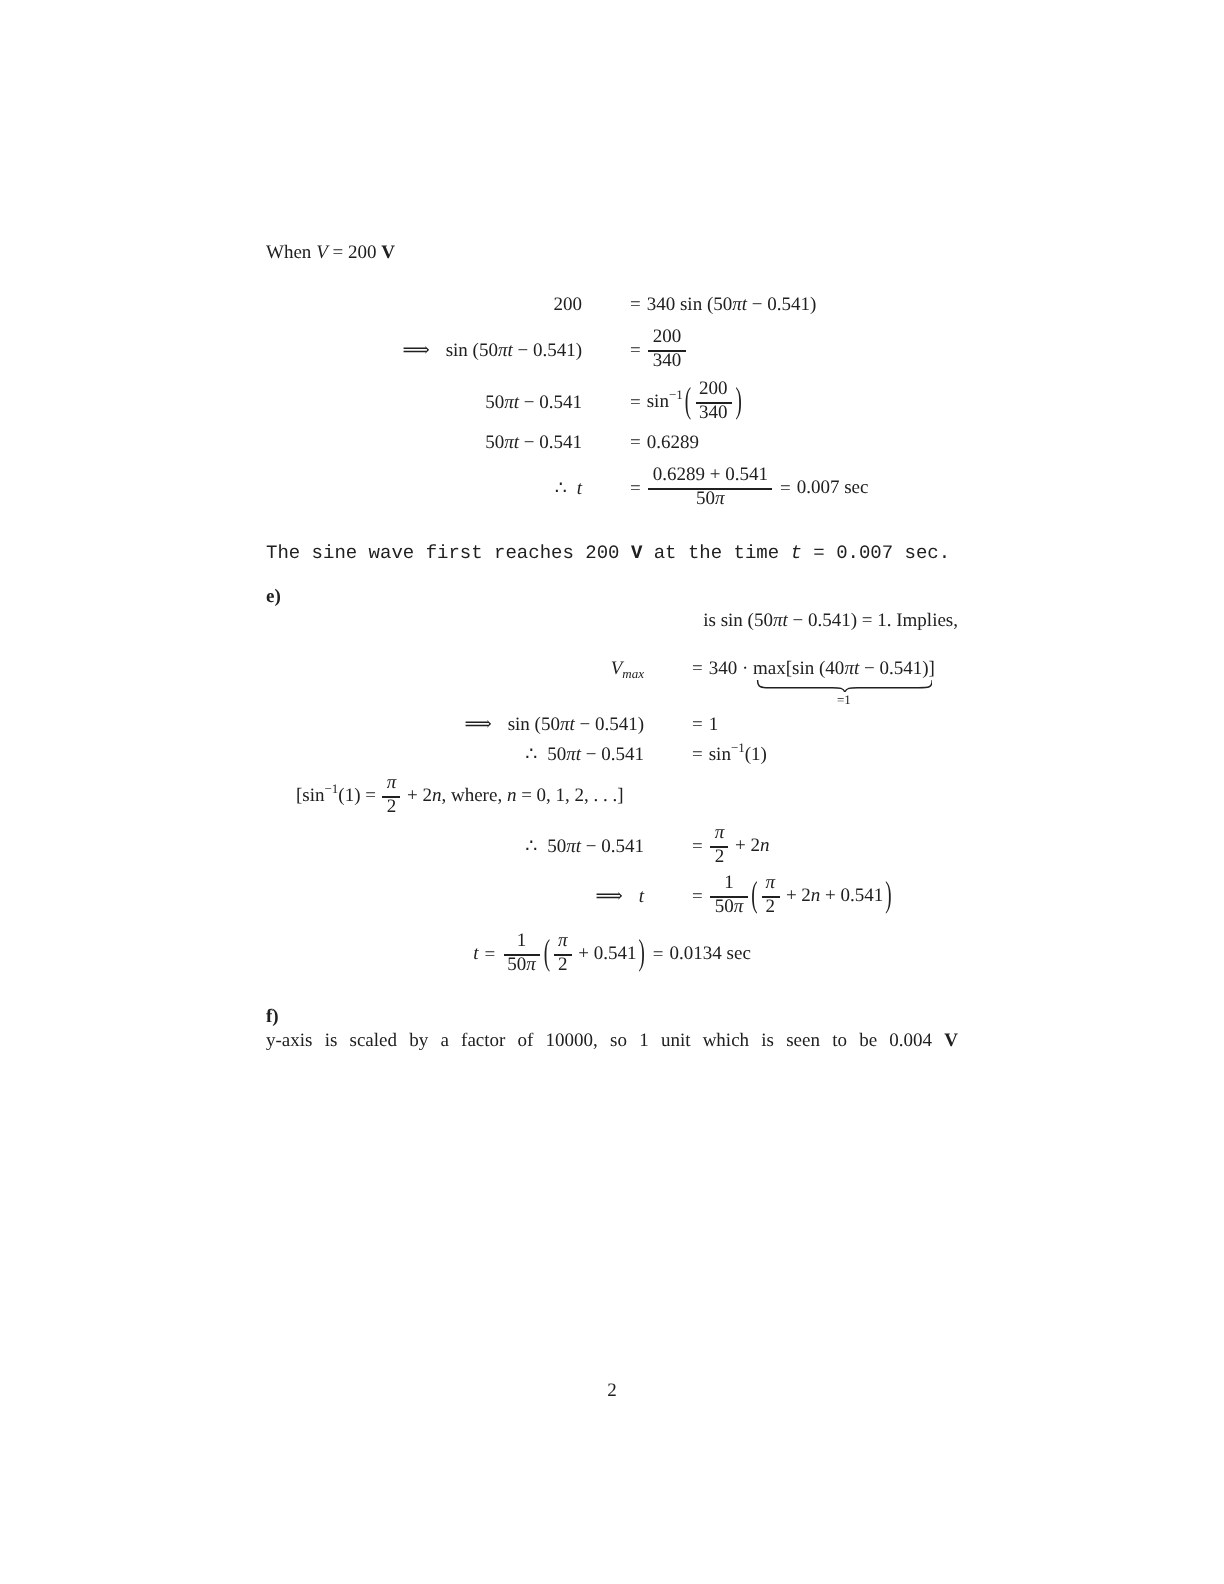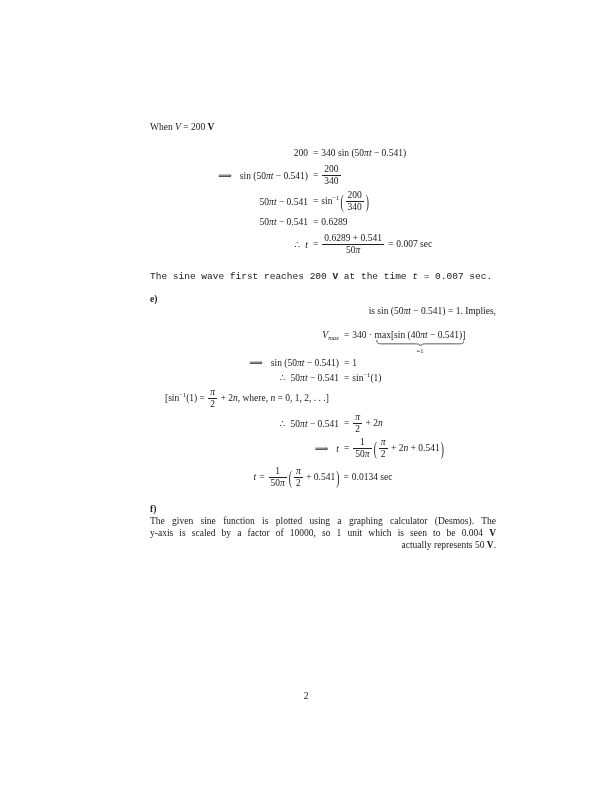--- a/index.html
+++ b/index.html
@@ -1,30 +1,30 @@
 <!DOCTYPE html>
 <html><head>
 <meta charset="utf-8">
 <style>
   html,body{margin:0;padding:0;background:#ffffff;}
   .page{position:relative;width:612px;height:792px;background:#ffffff;overflow:hidden;
         font-family:"Liberation Serif","DejaVu Serif","DejaVu Sans",serif;
         font-size:9.5px;line-height:12px;color:#202020;}
-  .content{position:absolute;left:133px;top:121px;width:346px;margin-left:17px;}
+  .content{position:absolute;left:133px;top:121px;width:346px;}
   .para{margin:0;}
   .b{font-weight:bold;}
   .it{font-style:italic;}
   .pline{text-align:justify;text-align-last:justify;}
   .pline-last{text-align:right;}
   .sec-head{font-weight:bold;margin:0;}
   .al{display:grid;align-items:center;}
   .al1{grid-template-columns:158px auto;}
   .al2{grid-template-columns:189px auto;}
   .lhs{text-align:right;}
-  .rhs{text-align:left;padding-left:2px;white-space:nowrap;}
+  .rhs{text-align:left;padding-left:21px;white-space:nowrap;}
   .rel{padding:0 3px;}
   .imp{padding-right:8px;}
   .thf{padding-right:5px;}
   .frac{display:inline-block;vertical-align:middle;text-align:center;margin:0 1px;}
   .fr-n{display:block;padding:0 2px;line-height:11px;}
   .fr-d{display:block;border-top:0.8px solid #202020;padding:0 2px;line-height:11px;}
   .sup{font-size:6.5px;vertical-align:4px;line-height:0;}
   .sub{font-size:6.5px;vertical-align:-2px;line-height:0;}
   .bp{display:inline-block;transform:scaleY(1.9);transform-origin:center;vertical-align:middle;padding:0 1px;line-height:10px;}
   .ubwrap{display:inline-block;position:relative;}
@@ -101,21 +101,19 @@
         <span class="rhs"><span class="rel">=</span><span class="frac"><span class="fr-n">1</span><span class="fr-d"><span>50</span><span class="it">π</span></span></span><span class="bp">(</span><span class="frac"><span class="fr-n it">π</span><span class="fr-d">2</span></span><span> + 2</span><span class="it">n</span><span> + 0.541</span><span class="bp">)</span></span>
       </div>
     </div>
 
 
     <div class="mideq mt6"><span class="it">t</span><span class="rel">=</span><span class="frac"><span class="fr-n">1</span><span class="fr-d"><span>50</span><span class="it">π</span></span></span><span class="bp">(</span><span class="frac"><span class="fr-n it">π</span><span class="fr-d">2</span></span><span> + 0.541</span><span class="bp">)</span><span class="rel">=</span><span>0.0134 sec</span></div>
 
     <p class="sec-head mt14"><span>f)</span></p>
 
     <div class="para">
-      <div class="pline"><span>The given sine function is plotted using a graphing calculator (Desmos). The</span></div>
       <div class="pline"><span>y-axis is scaled by a factor of 10000, so 1 unit which is seen to be 0.004 </span><span class="b">V</span></div>
-      <div class="pline-last"><span>actually represents 50 </span><span class="b">V</span><span>.</span></div>
     </div>
 
   </div>
 
   <div class="pagenum"><span>2</span></div>
 </div>
 
 </body></html>

